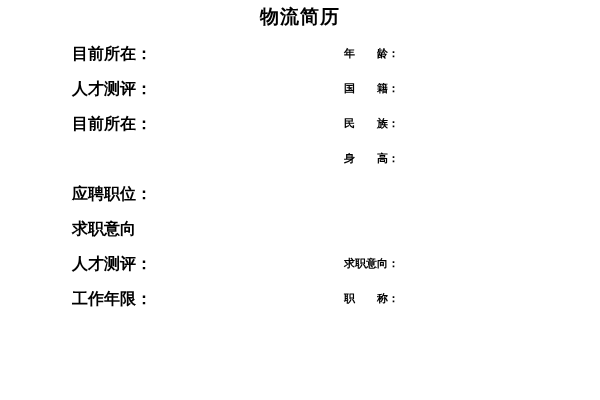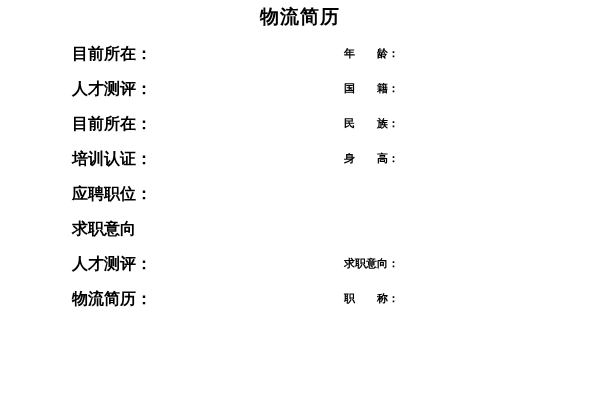--- a/index.html
+++ b/index.html
@@ -76,21 +76,20 @@
       <span class="label-left">人才测评：</span>
       <span class="label-right">国　　籍：</span>
     </div>
 
     <div class="row">
       <span class="label-left">目前所在：</span>
       <span class="label-right">民　　族：</span>
     </div>
 
     <div class="row">
-      <span class="label-left">培训认证：</span>
       <span class="label-right">身　　高：</span>
     </div>
 
 
 
     <div class="row">
       <span class="label-left">应聘职位：</span>
       <span class="label-right"></span>
     </div>
 
@@ -98,18 +97,18 @@
       <span class="label-left">求职意向</span>
       <span class="label-right"></span>
     </div>
 
     <div class="row">
       <span class="label-left">人才测评：</span>
       <span class="label-right">求职意向：</span>
     </div>
 
     <div class="row">
-      <span class="label-left">物流简历：</span>
+      <span class="label-left">工作年限：</span>
       <span class="label-right">职　　称：</span>
     </div>
 
   </div>
 </div>
 
 </body></html>

